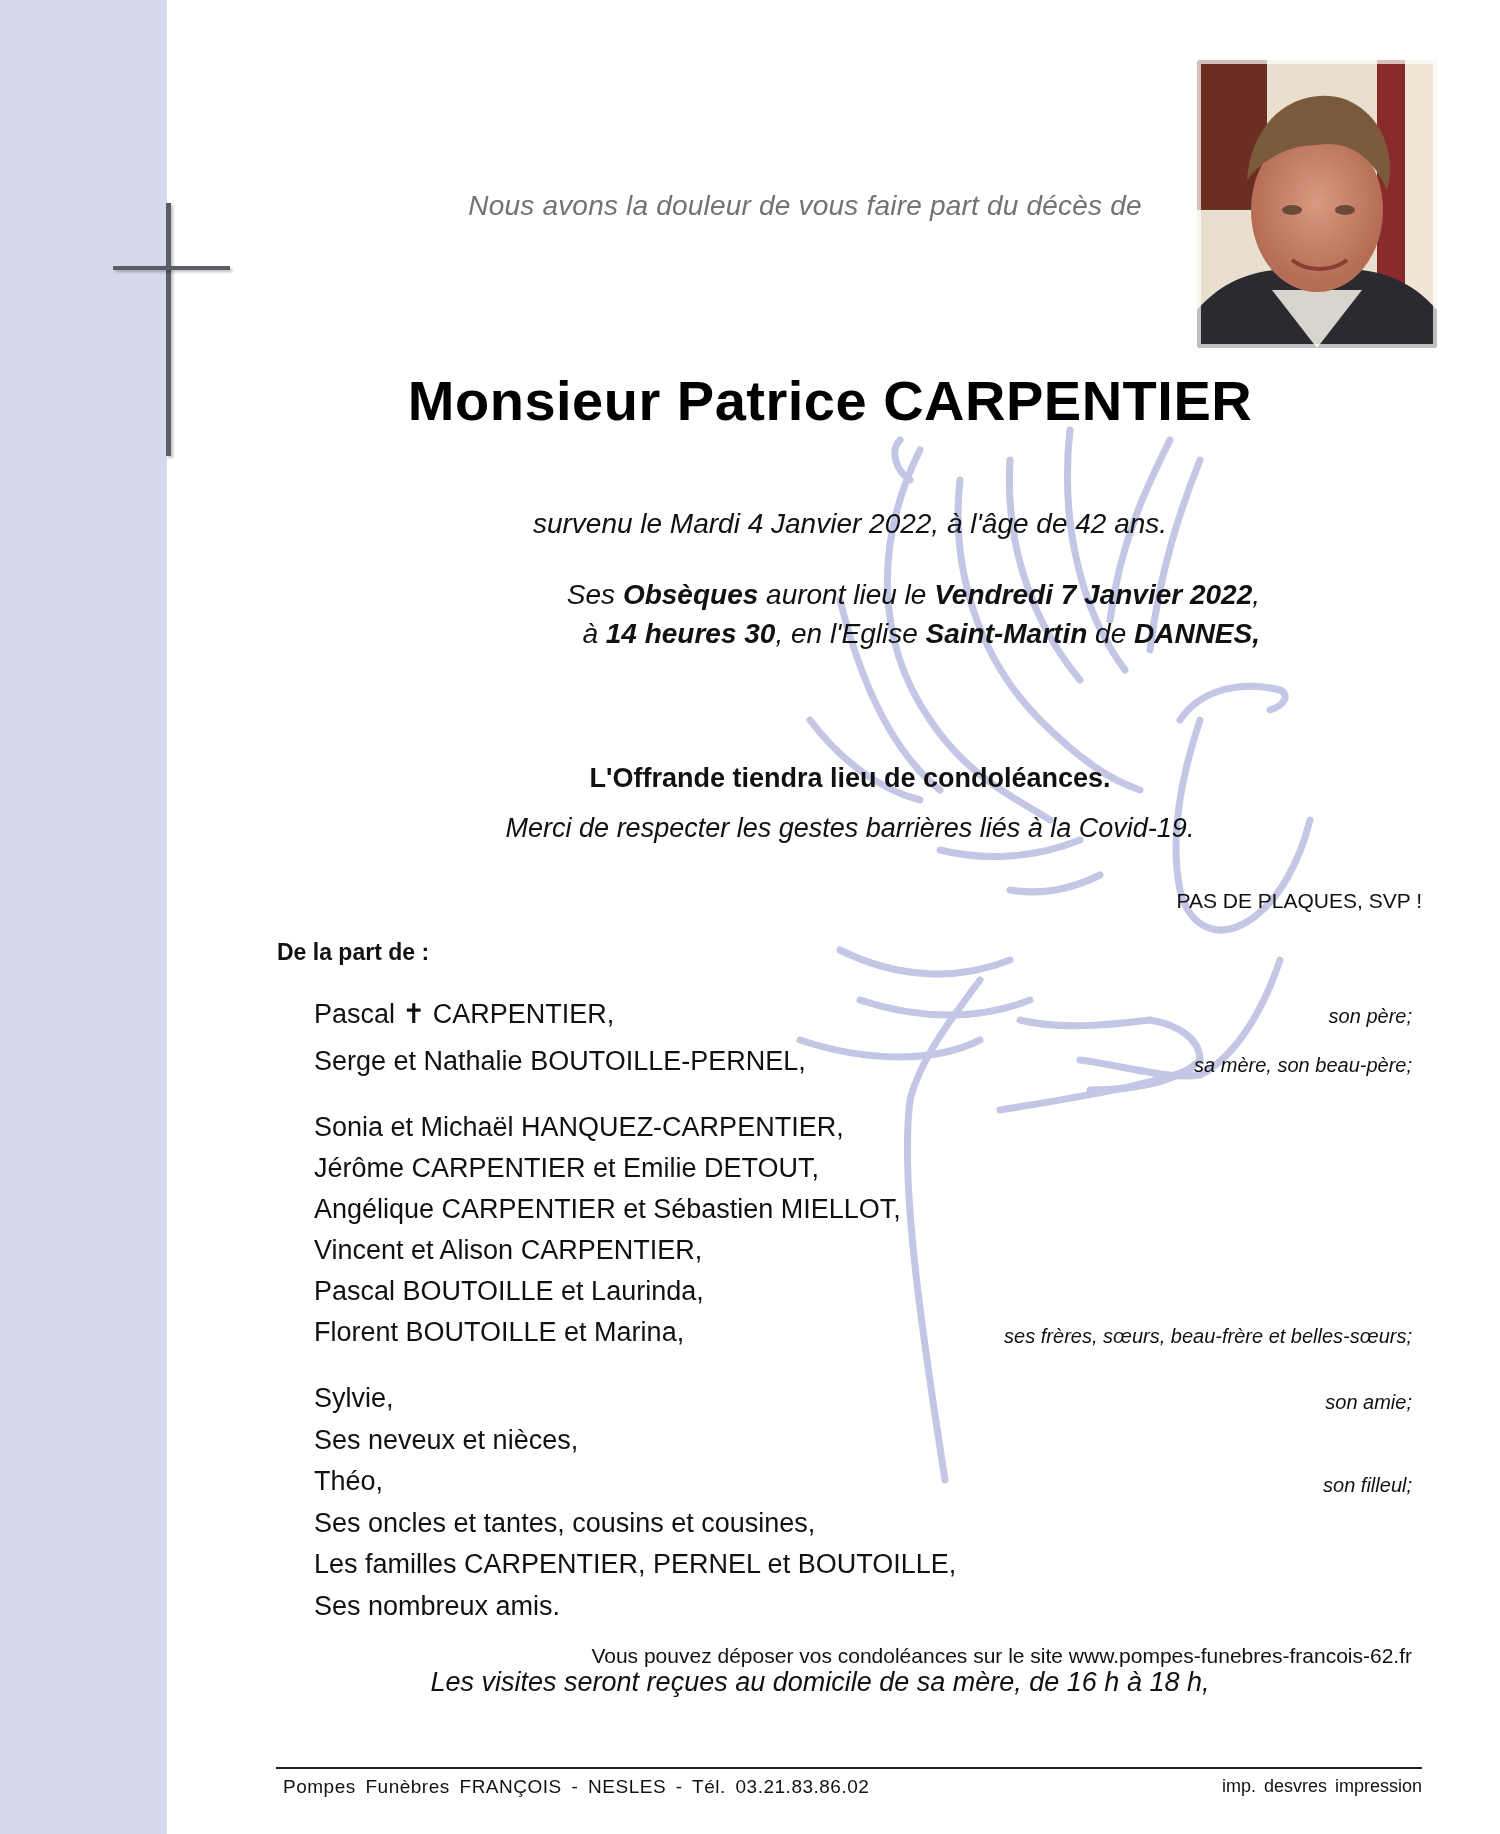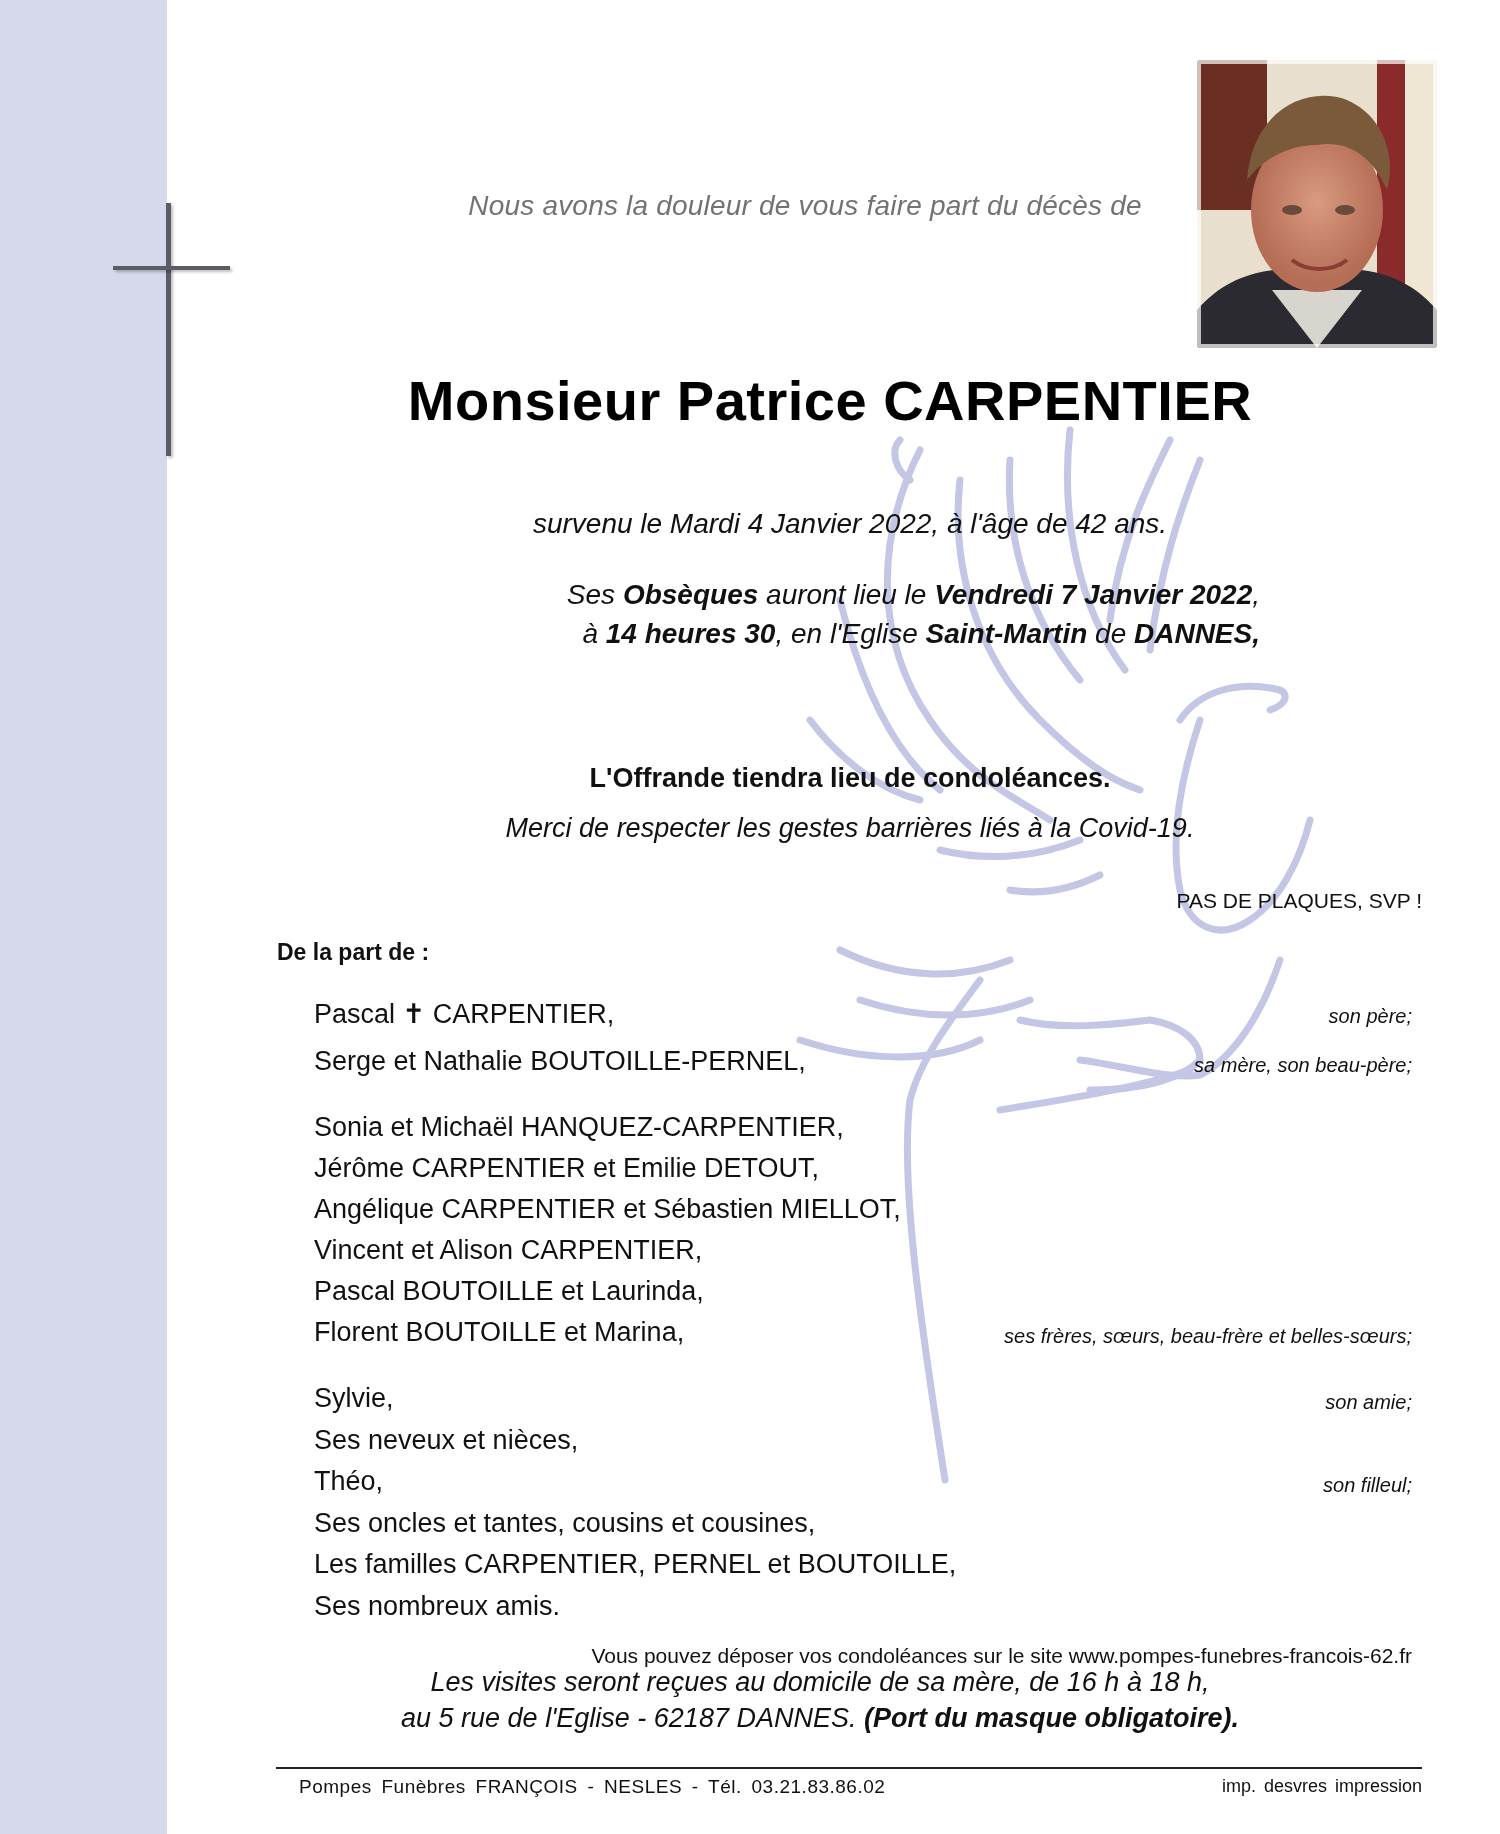--- a/index.html
+++ b/index.html
@@ -34,21 +34,21 @@
     .plaques { right: 78px; top: 889px; font-size: 21px; }
     .fromlbl { left: 277px; top: 939px; font-size: 23px; font-weight: bold; }
 
     .fam { position: absolute; left: 314px; font-size: 27px; white-space: nowrap; color: #111; }
     .rel { position: absolute; right: 88px; font-size: 20px; font-style: italic; white-space: nowrap; color: #111; }
 
     .visits { left: 360px; top: 1664px; width: 920px; text-align: center; font-size: 27px; font-style: italic; line-height: 36px; }
     .visits .b { font-weight: bold; }
     .site { right: 88px; top: 1644px; font-size: 21px; }
     .rule { position: absolute; left: 276px; top: 1767px; width: 1146px; height: 2px; background: #222; }
-    .footL { left: 283px; top: 1776px; font-size: 19px; letter-spacing: 0.5px; word-spacing: 4px; margin-left: 16px; }
+    .footL { left: 283px; top: 1776px; font-size: 19px; letter-spacing: 0.5px; word-spacing: 4px; }
     .footR { right: 78px; top: 1776px; font-size: 18px; word-spacing: 3px; }
   </style>
 </head>
 <body>
 
 <div class="band"></div>
 <div class="cross-v"></div>
 <div class="cross-h"></div>
 
 <svg class="dove" viewBox="0 0 560 1070" xmlns="http://www.w3.org/2000/svg">
@@ -131,19 +131,18 @@
 <div class="rel" style="top:1391px">son amie;</div>
 <div class="fam" style="top:1425px">Ses neveux et nièces,</div>
 <div class="fam" style="top:1466px">Théo,</div>
 <div class="rel" style="top:1474px">son filleul;</div>
 <div class="fam" style="top:1508px">Ses oncles et tantes, cousins et cousines,</div>
 <div class="fam" style="top:1549px">Les familles CARPENTIER, PERNEL et BOUTOILLE,</div>
 <div class="fam" style="top:1591px">Ses nombreux amis.</div>
 
 <div class="t visits">
   <div>Les visites seront reçues au domicile de sa mère, de 16 h à 18 h,</div>
-  <div><span>au 5 rue de l'Eglise - 62187 DANNES. </span><span class="b">(Port du masque obligatoire).</span></div>
 </div>
 
 <div class="t site">Vous pouvez déposer vos condoléances sur le site www.pompes-funebres-francois-62.fr</div>
 <div class="rule"></div>
 <div class="t footL">Pompes Funèbres FRANÇOIS - NESLES - Tél. 03.21.83.86.02</div>
 <div class="t footR">imp. desvres impression</div>
 
 </body></html>

